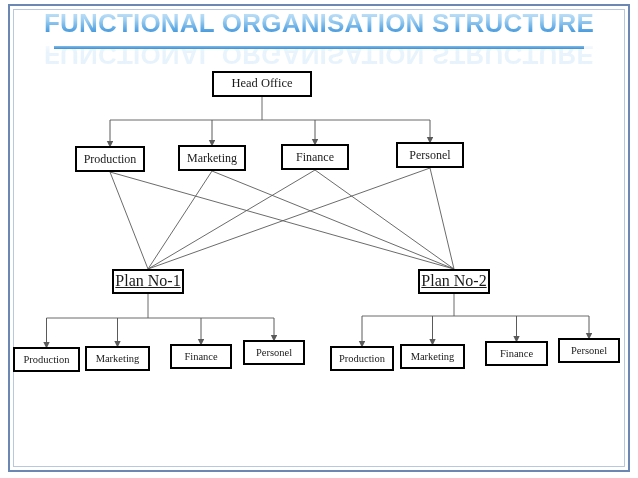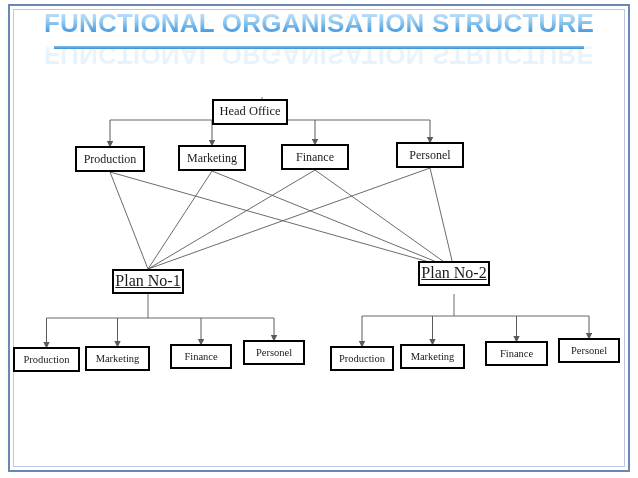--- a/index.html
+++ b/index.html
@@ -143,39 +143,39 @@
       <line x1="110" y1="172" x2="454" y2="269" stroke="#5a5a5a" stroke-width="0.9"></line>
       <line x1="212" y1="171" x2="148" y2="269" stroke="#5a5a5a" stroke-width="0.9"></line>
       <line x1="212" y1="171" x2="454" y2="269" stroke="#5a5a5a" stroke-width="0.9"></line>
       <line x1="315" y1="170" x2="148" y2="269" stroke="#5a5a5a" stroke-width="0.9"></line>
       <line x1="315" y1="170" x2="454" y2="269" stroke="#5a5a5a" stroke-width="0.9"></line>
       <line x1="430" y1="168" x2="148" y2="269" stroke="#5a5a5a" stroke-width="0.9"></line>
       <line x1="430" y1="168" x2="454" y2="269" stroke="#5a5a5a" stroke-width="0.9"></line>
     </svg>
 
   <div id="nodes">
-      <div class="node lvl1" style="left: 212px; top: 71px; width: 76px; height: 26px; border-color: rgb(0, 0, 0); background: rgb(255, 255, 255); margin-top: 28px;">
+      <div class="node lvl1" style="left: 212px; top: 71px; width: 100px; height: 26px; border-color: rgb(0, 0, 0); background: rgb(255, 255, 255);">
         <span>Head Office</span>
       </div>
       <div class="node lvl2" style="left: 75px; top: 146px; width: 70px; height: 26px; border-color: rgb(0, 0, 0); background: rgb(255, 255, 255);">
         <span>Production</span>
       </div>
       <div class="node lvl2" style="left: 178px; top: 145px; width: 68px; height: 26px; border-color: rgb(0, 0, 0); background: rgb(255, 255, 255);">
         <span>Marketing</span>
       </div>
       <div class="node lvl2" style="left: 281px; top: 144px; width: 68px; height: 26px; border-color: rgb(0, 0, 0); background: rgb(255, 255, 255);">
         <span>Finance</span>
       </div>
       <div class="node lvl2" style="left: 396px; top: 142px; width: 68px; height: 26px; border-color: rgb(0, 0, 0); background: rgb(255, 255, 255);">
         <span>Personel</span>
       </div>
       <div class="node plan" style="left: 112px; top: 269px; width: 72px; height: 25px; border-color: rgb(0, 0, 0); background: rgb(255, 255, 255);">
         <span>Plan No-1</span>
       </div>
-      <div class="node plan" style="left: 418px; top: 261px; width: 72px; height: 25px; border-color: rgb(0, 0, 0); background: rgb(255, 255, 255);">
+      <div class="node plan" style="left: 418px; top: 269px; width: 72px; height: 25px; border-color: rgb(0, 0, 0); background: rgb(255, 255, 255);">
         <span>Plan No-2</span>
       </div>
       <div class="node leaf" style="left: 13px; top: 347px; width: 67px; height: 25px; border-color: rgb(0, 0, 0); background: rgb(255, 255, 255);">
         <span>Production</span>
       </div>
       <div class="node leaf" style="left: 85px; top: 346px; width: 65px; height: 25px; border-color: rgb(0, 0, 0); background: rgb(255, 255, 255);">
         <span>Marketing</span>
       </div>
       <div class="node leaf" style="left: 170px; top: 344px; width: 62px; height: 25px; border-color: rgb(0, 0, 0); background: rgb(255, 255, 255);">
         <span>Finance</span>

